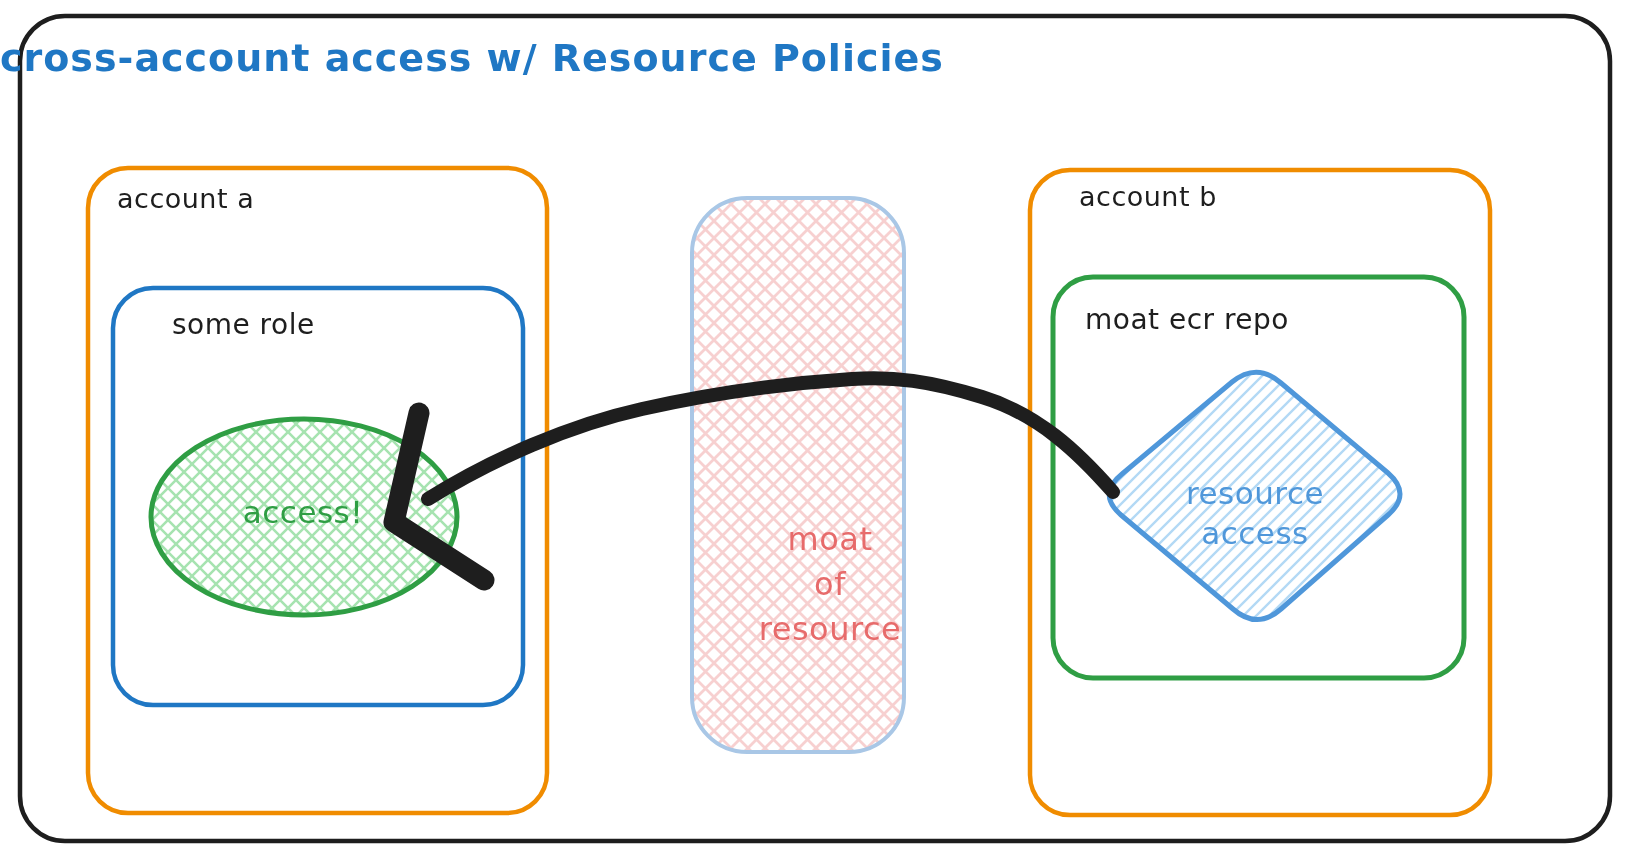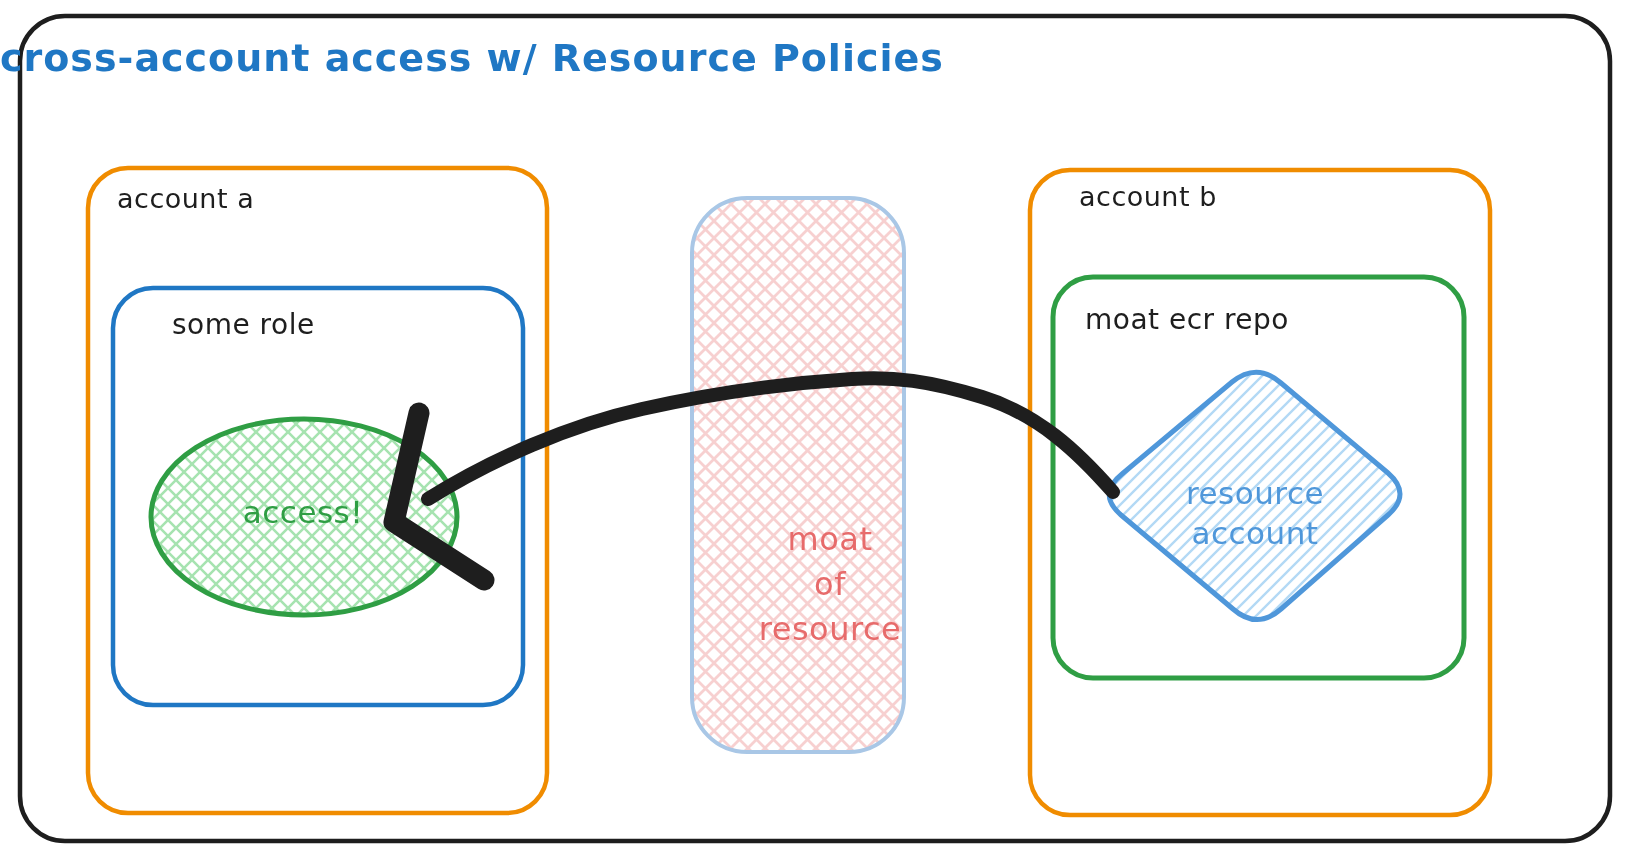--- a/index.html
+++ b/index.html
@@ -84,16 +84,16 @@
     <div>of</div>
     <div>resource</div>
   </div>
 
   <div class="lbl account-label" style="left:1079px;top:181px;">account b</div>
 
   <div class="lbl role-label" style="left:1085px;top:303px;">moat ecr repo</div>
 
   <div class="lbl policy-label">
     <div>resource</div>
-    <div>account</div>
+    <div>access</div>
   </div>
 
 </div>
 
 </body></html>

